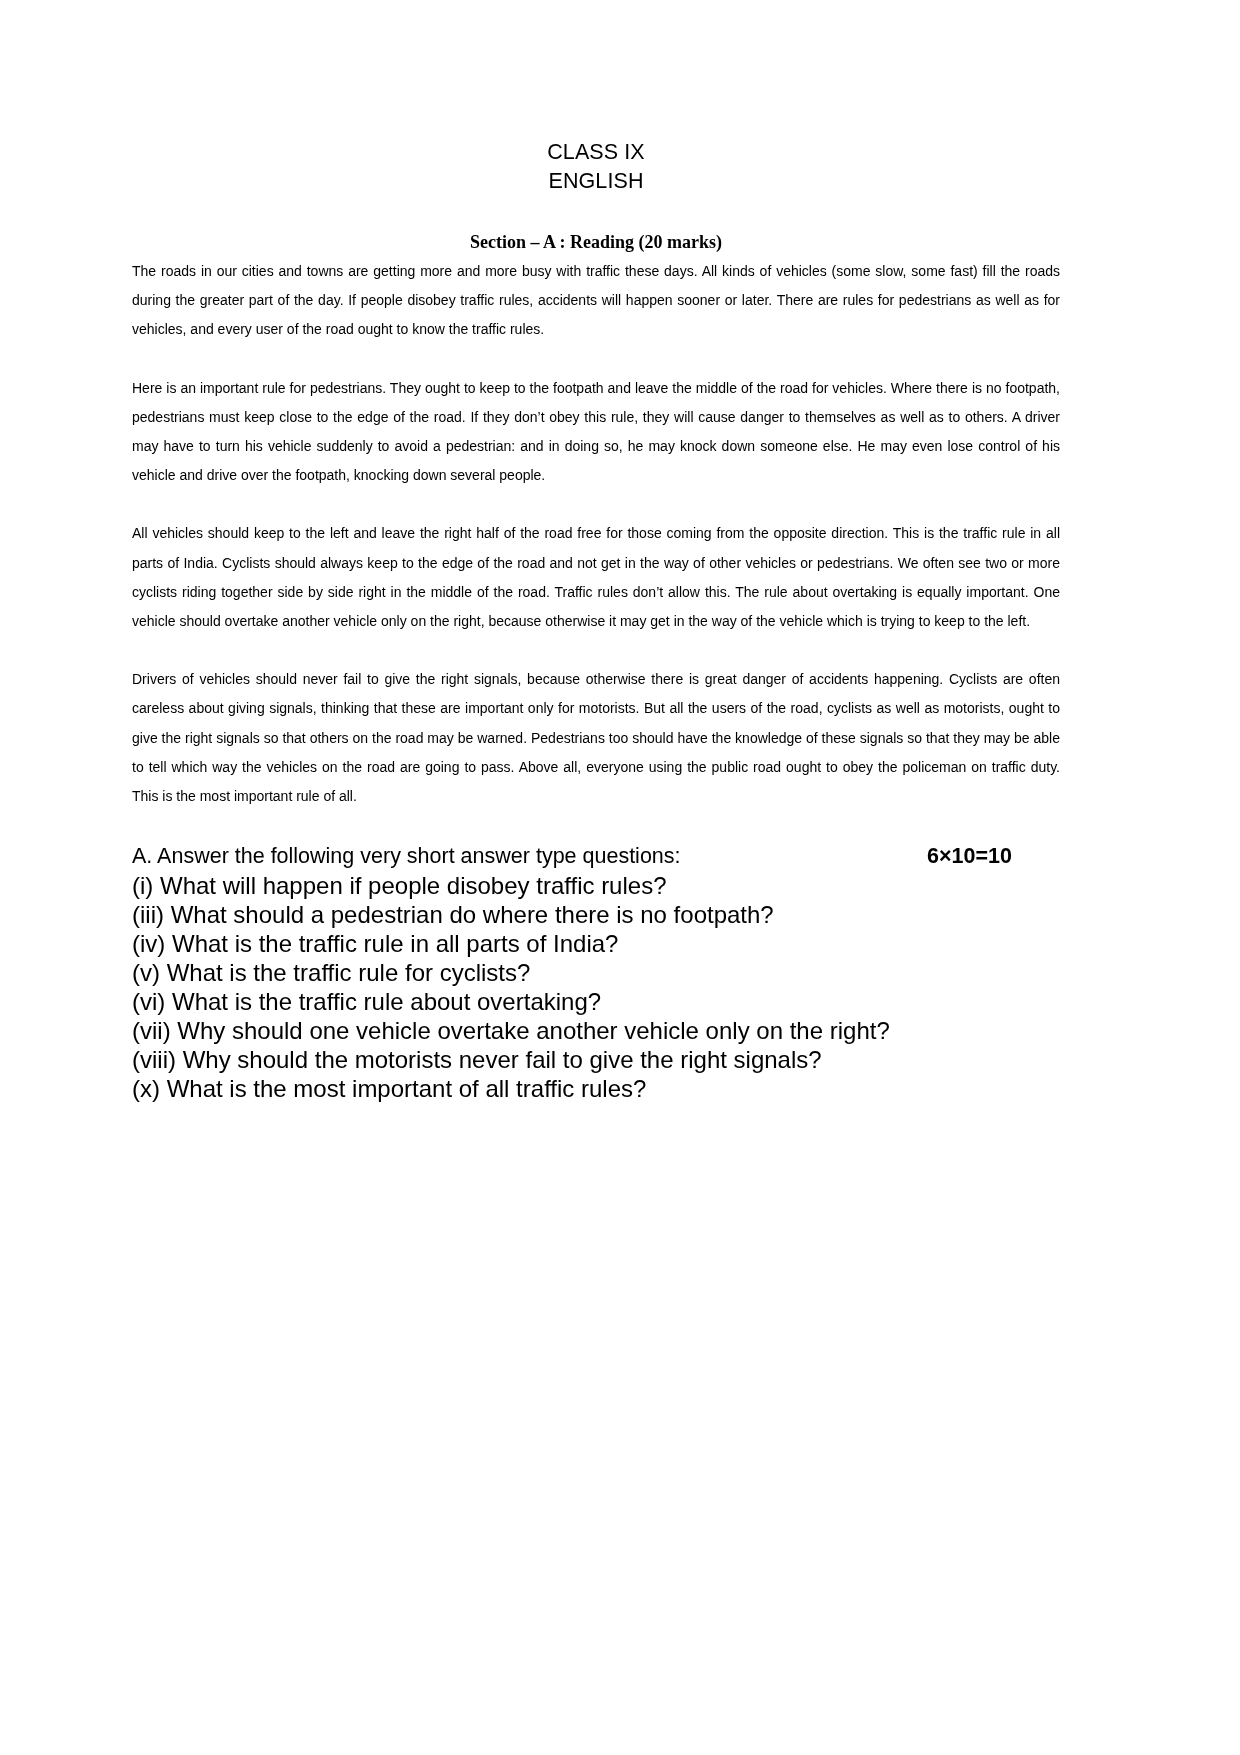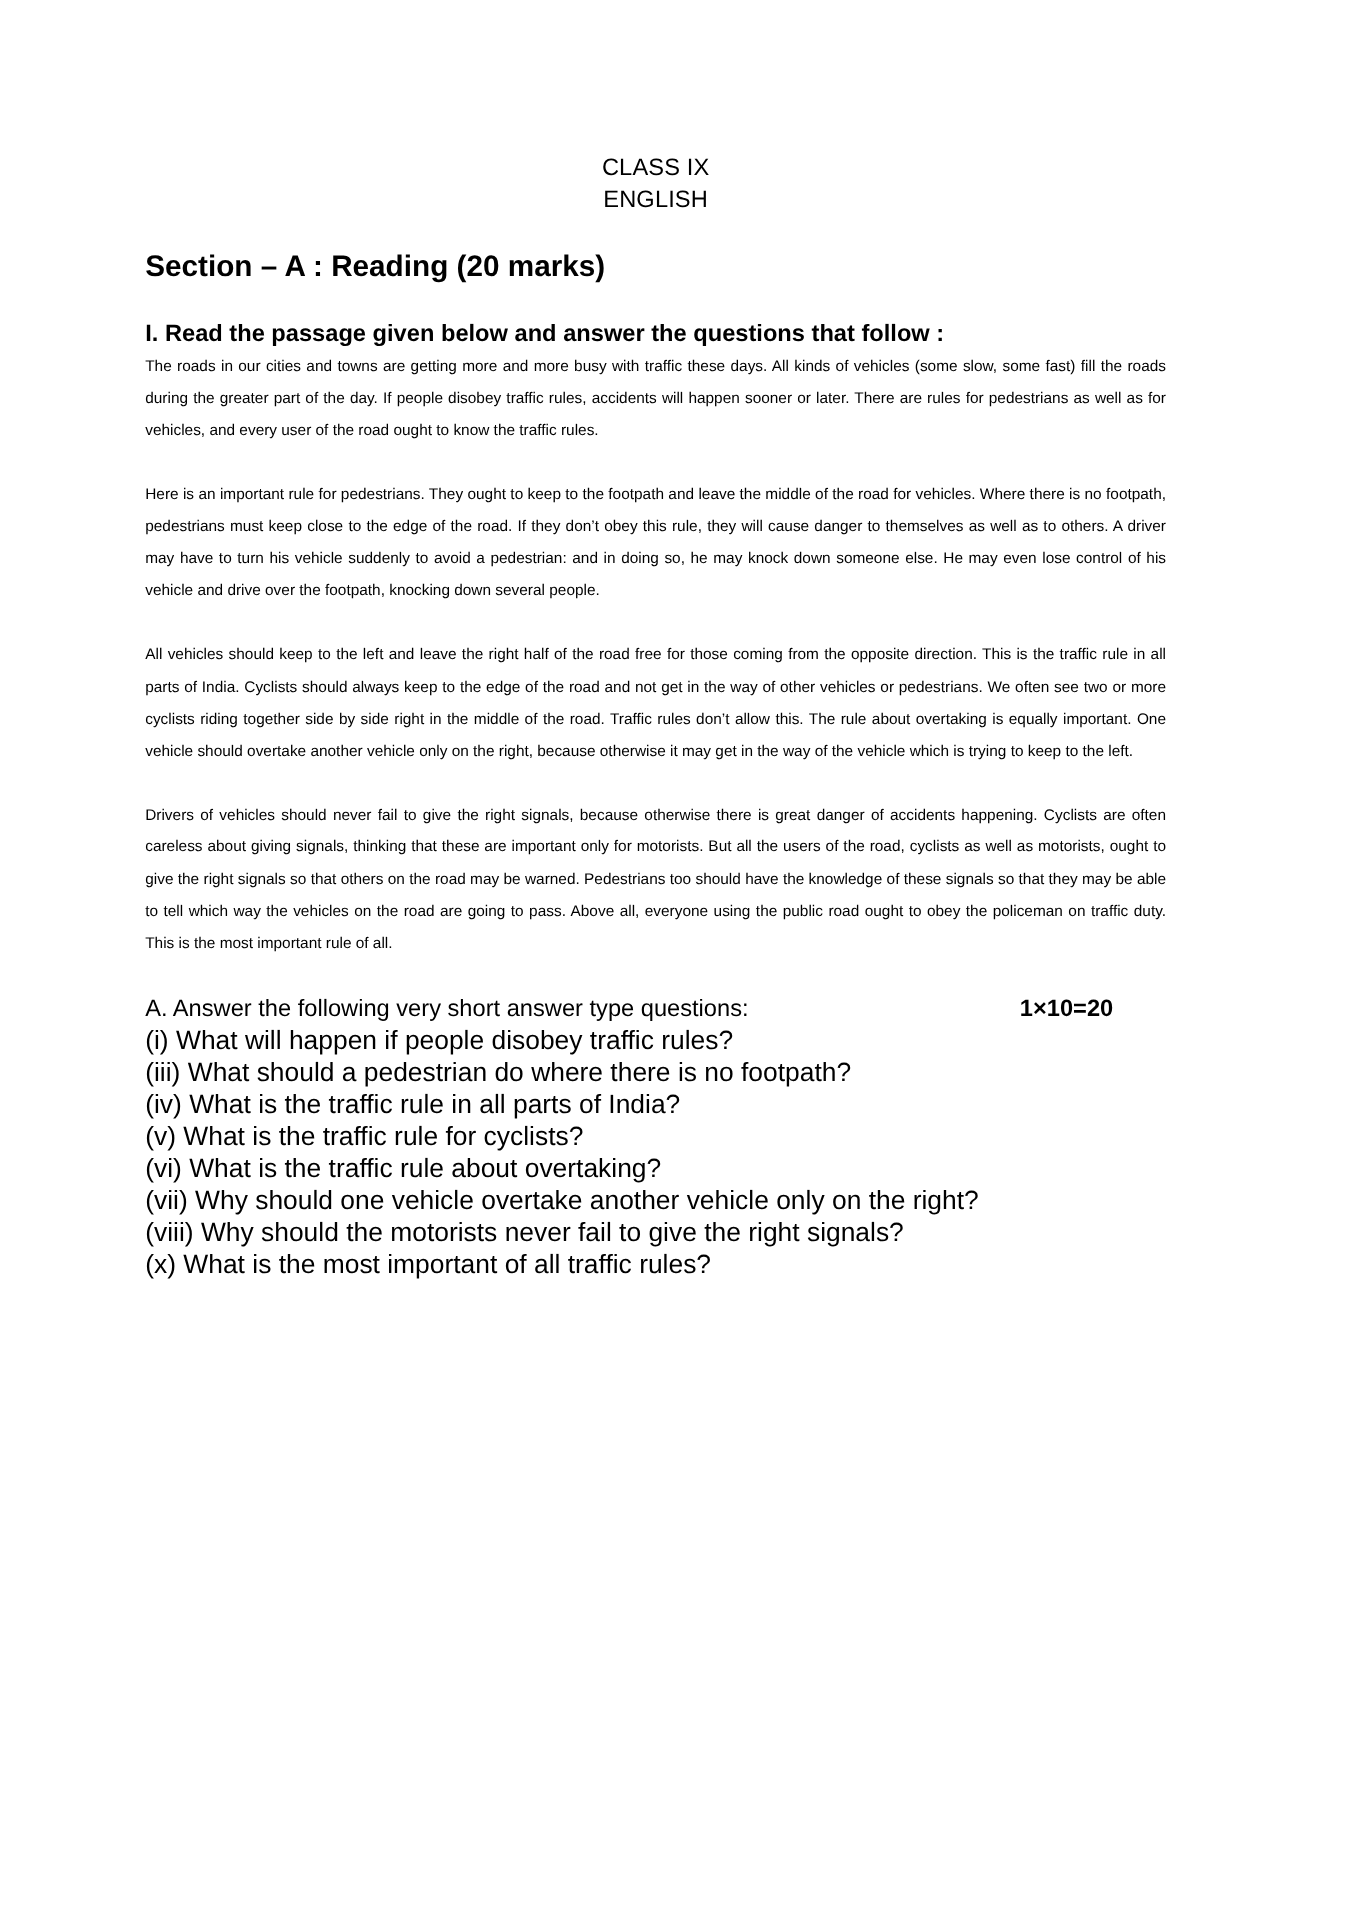--- a/index.html
+++ b/index.html
@@ -25,25 +25,26 @@
   .doc-header {
     text-align: center;
     font-size: 21.5px;
     line-height: 29px;
     letter-spacing: 0.1px;
   }
   .doc-header div {
     white-space: nowrap;
   }
   .section-title {
-    text-align: left;
+    text-align: center;
     font-weight: bold;
-    font-size: 27px;
+    font-size: 18px;
     line-height: 27px;
     margin-top: 33px;
+    font-family: Liberation Serif, serif;
   }
   .instruction {
     font-weight: bold;
     font-size: 21.5px;
     line-height: 28px;
     margin-top: 33px;
   }
   .passage-para {
     font-size: 14px;
     line-height: 29.2px;
@@ -94,34 +95,33 @@
 
 <div class="page">
 
   <div class="doc-header">
     <div>CLASS IX</div>
     <div>ENGLISH</div>
   </div>
 
   <div class="section-title">Section – A : Reading (20 marks)</div>
 
-  <div class="instruction">I. Read the passage given below and answer the questions that follow :</div>
 
   <div>
     <p class="passage-para first">The roads in our cities and towns are getting more and more busy with traffic these days. All kinds of vehicles (some slow, some fast) fill the roads during the greater part of the day. If people disobey traffic rules, accidents will happen sooner or later. There are rules for pedestrians as well as for vehicles, and every user of the road ought to know the traffic rules.</p>
     <p class="passage-para">Here is an important rule for pedestrians. They ought to keep to the footpath and leave the middle of the road for vehicles. Where there is no footpath, pedestrians must keep close to the edge of the road. If they don’t obey this rule, they will cause danger to themselves as well as to others. A driver may have to turn his vehicle suddenly to avoid a pedestrian: and in doing so, he may knock down someone else. He may even lose control of his vehicle and drive over the footpath, knocking down several people.</p>
     <p class="passage-para">All vehicles should keep to the left and leave the right half of the road free for those coming from the opposite direction. This is the traffic rule in all parts of India. Cyclists should always keep to the edge of the road and not get in the way of other vehicles or pedestrians. We often see two or more cyclists riding together side by side right in the middle of the road. Traffic rules don’t allow this. The rule about overtaking is equally important. One vehicle should overtake another vehicle only on the right, because otherwise it may get in the way of the vehicle which is trying to keep to the left.</p>
     <p class="passage-para">Drivers of vehicles should never fail to give the right signals, because otherwise there is great danger of accidents happening. Cyclists are often careless about giving signals, thinking that these are important only for motorists. But all the users of the road, cyclists as well as motorists, ought to give the right signals so that others on the road may be warned. Pedestrians too should have the knowledge of these signals so that they may be able to tell which way the vehicles on the road are going to pass. Above all, everyone using the public road ought to obey the policeman on traffic duty. This is the most important rule of all.</p>
   </div>
 
   <div class="qsection">
     <div class="qsection-head">
       <span class="qhead-label">A. Answer the following very short answer type questions:</span>
       <span class="qhead-spacer"></span>
-      <span class="qhead-marks">1×10=20</span>
+      <span class="qhead-marks">6×10=10</span>
     </div>
     <ul class="qlist">
       <li>(i) What will happen if people disobey traffic rules?</li>
       <li>(iii) What should a pedestrian do where there is no footpath?</li>
       <li>(iv) What is the traffic rule in all parts of India?</li>
       <li>(v) What is the traffic rule for cyclists?</li>
       <li>(vi) What is the traffic rule about overtaking?</li>
       <li>(vii) Why should one vehicle overtake another vehicle only on the right?</li>
       <li>(viii) Why should the motorists never fail to give the right signals?</li>
       <li>(x) What is the most important of all traffic rules?</li>

